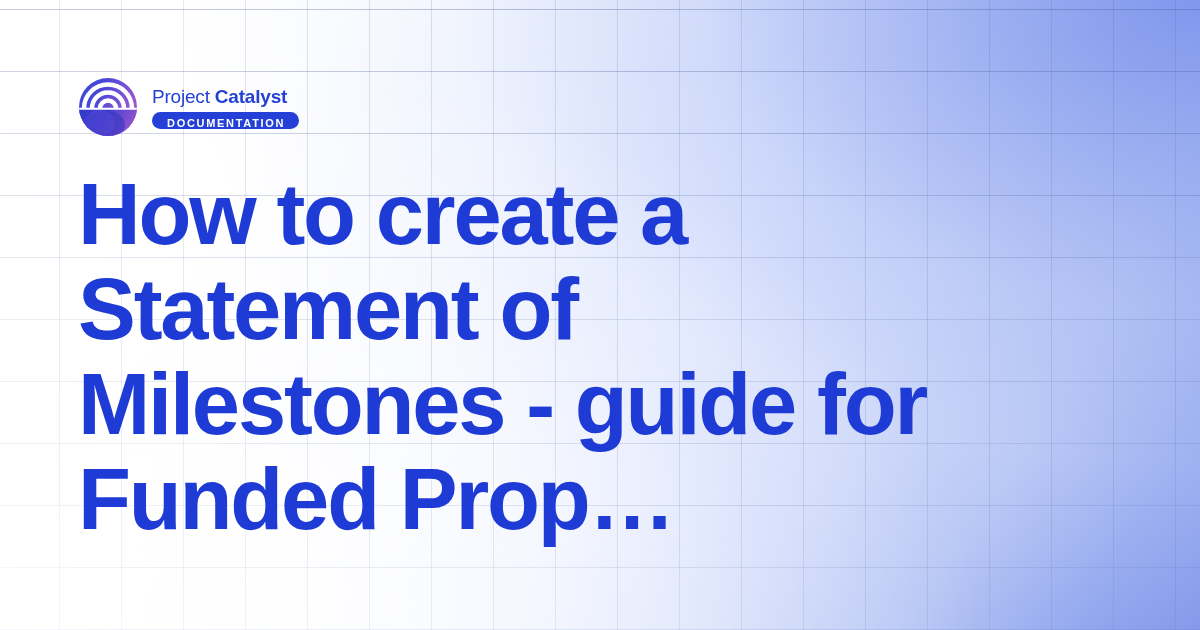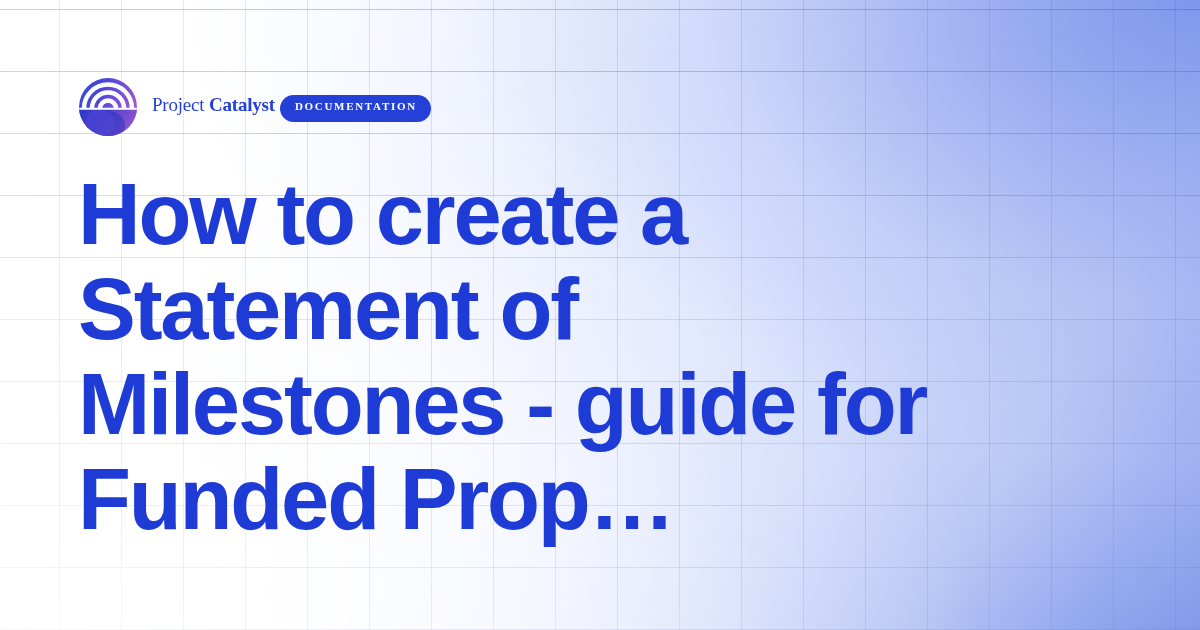--- a/index.html
+++ b/index.html
@@ -118,25 +118,24 @@
   .brand-mark {
     width: 60px;
     height: 60px;
     flex: 0 0 60px;
     border-radius: 50%;
     display: block;
   }
 
   .brand-text {
     display: flex;
-    flex-direction: row;
+    flex-direction: column;
     justify-content: center;
     gap: 5px;
     padding-top: 2px;
-    font-family: Liberation Serif, serif;
   }
 
   .brand-name {
     font-size: 19px;
     line-height: 20px;
     letter-spacing: -0.2px;
     color: #2440D6;
     white-space: nowrap;
   }
   .brand-name .thin { font-weight: 500; }
@@ -144,21 +143,21 @@
 
   .brand-badge {
     display: inline-block;
     align-self: flex-start;
     background: #2440D6;
     color: #ffffff;
     font-size: 11px;
     font-weight: 700;
     letter-spacing: 1.7px;
     line-height: 1;
-    padding: 6px 14px 10px 15px;
+    padding: 6px 14px 0 15px;
     border-radius: 999px;
     white-space: nowrap;
   }
 
   
   .headline {
     margin: 28px 0 0 0;
     color: #1E3BD6;
     font-family: "Liberation Sans", sans-serif;
     font-weight: 700;

